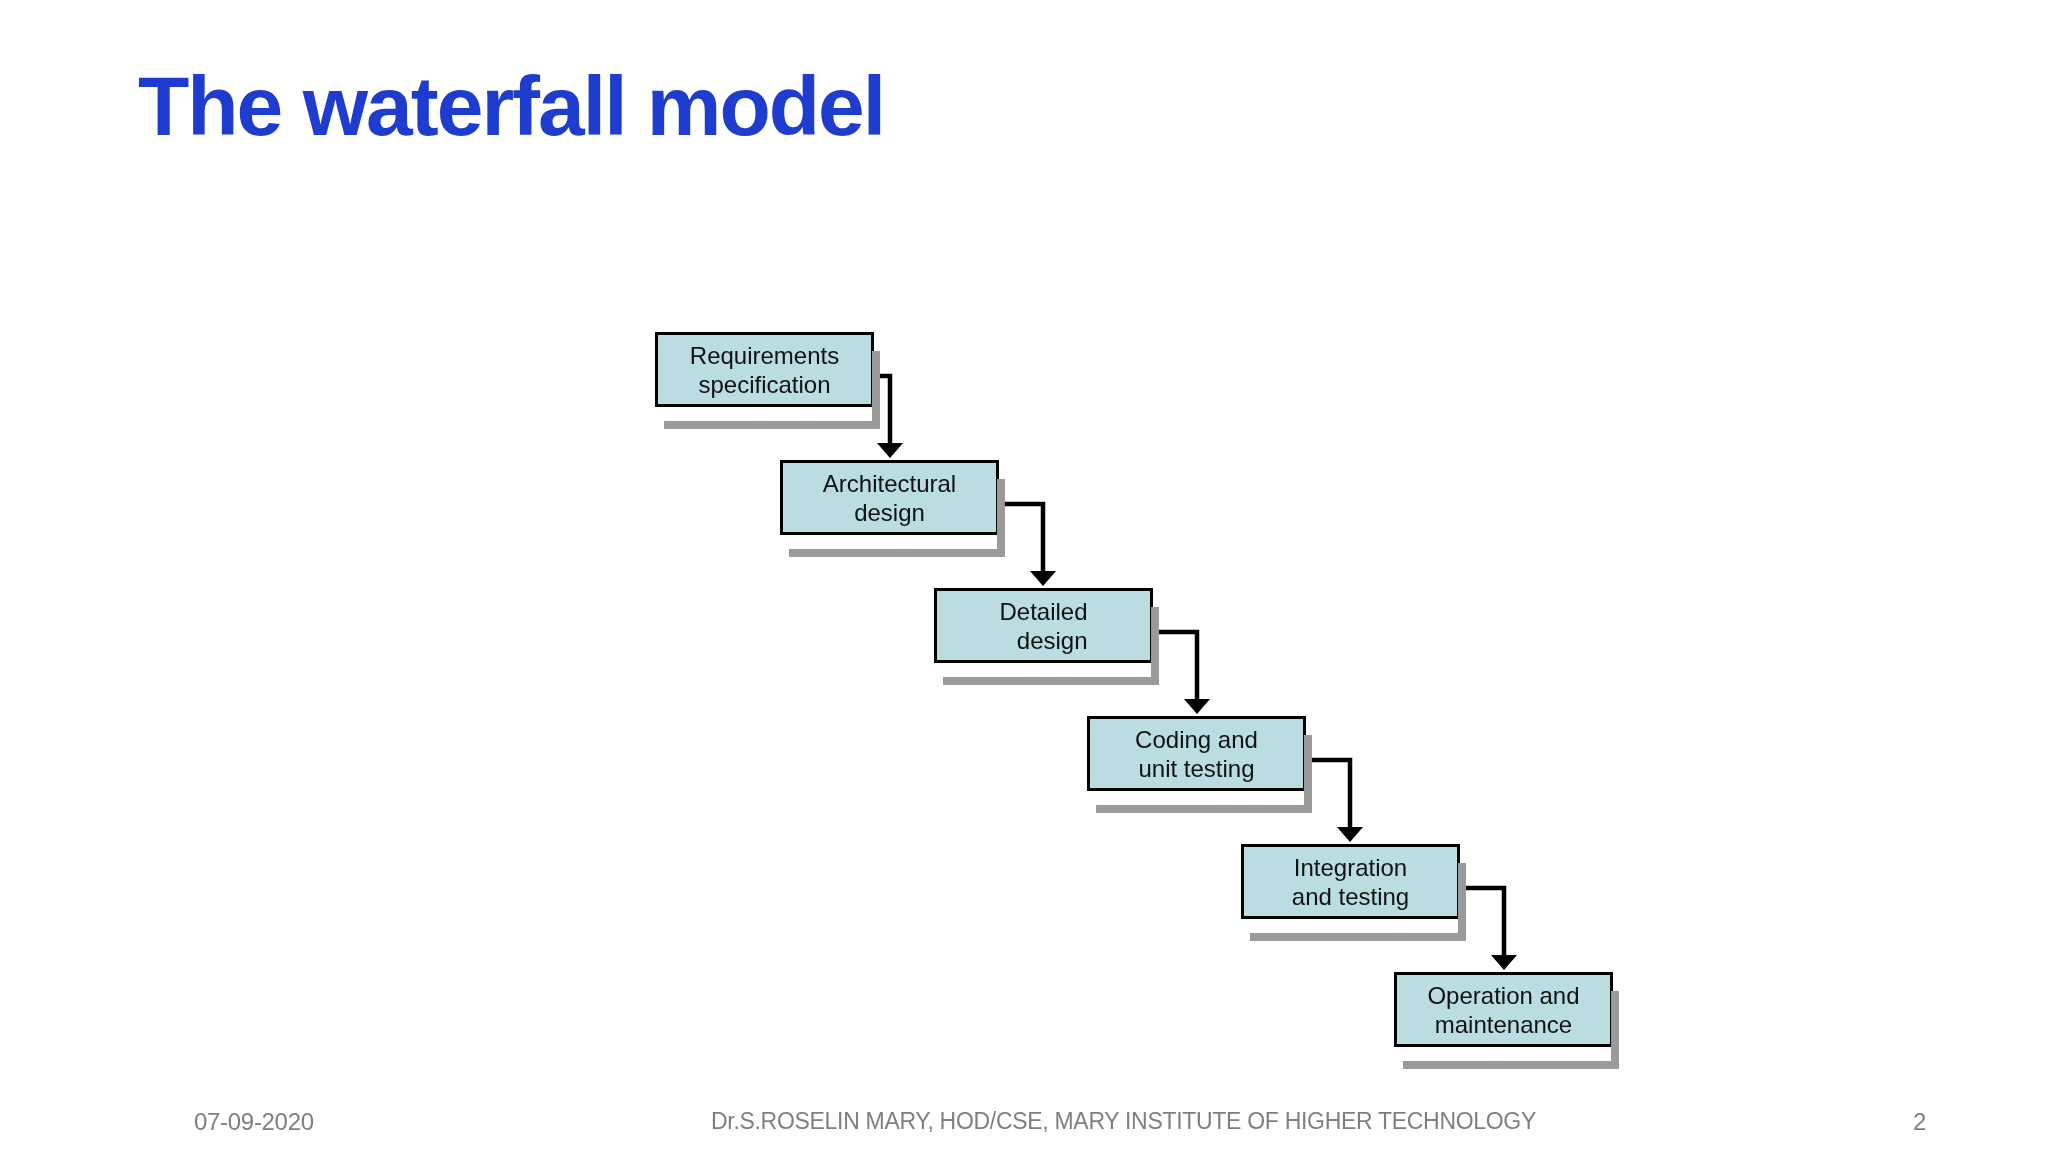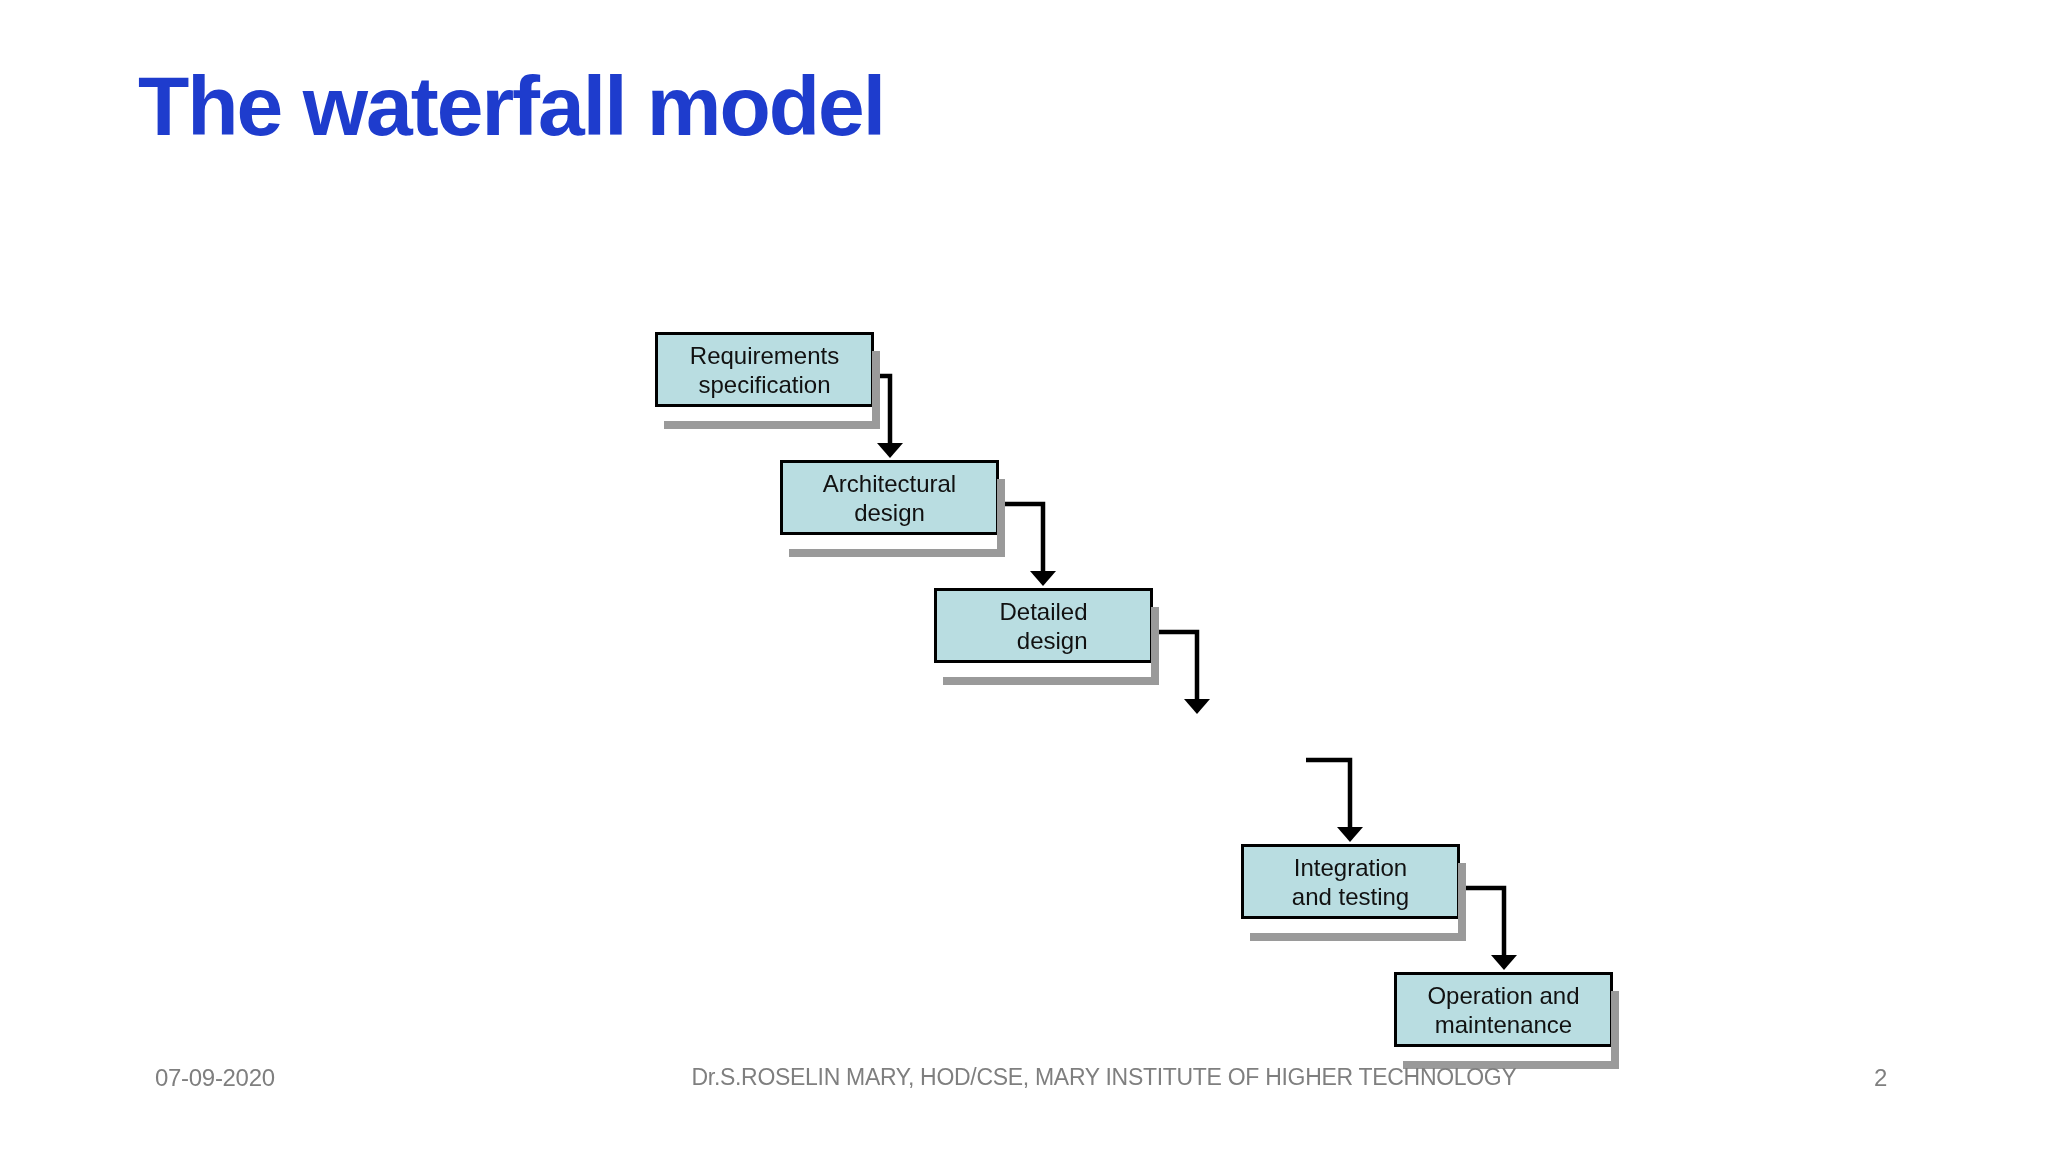--- a/index.html
+++ b/index.html
@@ -55,25 +55,26 @@
     pointer-events: none;
   }
   .b0 { left: 627px;  top: 332px; margin-left: 28px; }
   .b1 { left: 780px;  top: 460px; text-align: center; }
   .b2 { left: 934px;  top: 588px; text-align: right; }
   .b3 { left: 1087px; top: 716px; }
   .b4 { left: 1241px; top: 844px; }
   .b5 { left: 1394px; top: 972px; }
   .footer-date, .footer-credit, .footer-page {
     position: absolute;
-    top: 1064px;
+    top: 1108px;
     color: var(--footer-color, #7f7f7f);
     font-size: 23px;
     letter-spacing: -0.3px;
     white-space: nowrap;
+    margin-left: 39px;
   }
   .footer-date { left: 155px; font-size: 24px; }
   .footer-credit { left: 160px; right: 0; text-align: center; }
   .footer-page { left: 1874px; font-size: 24px; }
 </style>
 </head>
 <body>
 
 <div class="slide">
 
@@ -93,20 +94,22 @@
       <path d="M1460 888 H1504 V956"></path>
       <polygon points="1491,955 1517,955 1504,970"></polygon>
     </svg>
 
     <div class="flow-box b0">Requirements
 specification</div>
     <div class="flow-box b1">Architectural
 design</div>
     <div class="flow-box b2">Detailed
 design</div>
+    <div class="flow-box b3">Coding and
+unit testing</div>
     <div class="flow-box b4">Integration
 and testing</div>
     <div class="flow-box b5">Operation and
 maintenance</div>
   </div>
 
   <div class="footer-date">07-09-2020</div>
   <div class="footer-credit">Dr.S.ROSELIN MARY, HOD/CSE, MARY INSTITUTE OF HIGHER TECHNOLOGY</div>
   <div class="footer-page">2</div>
 

